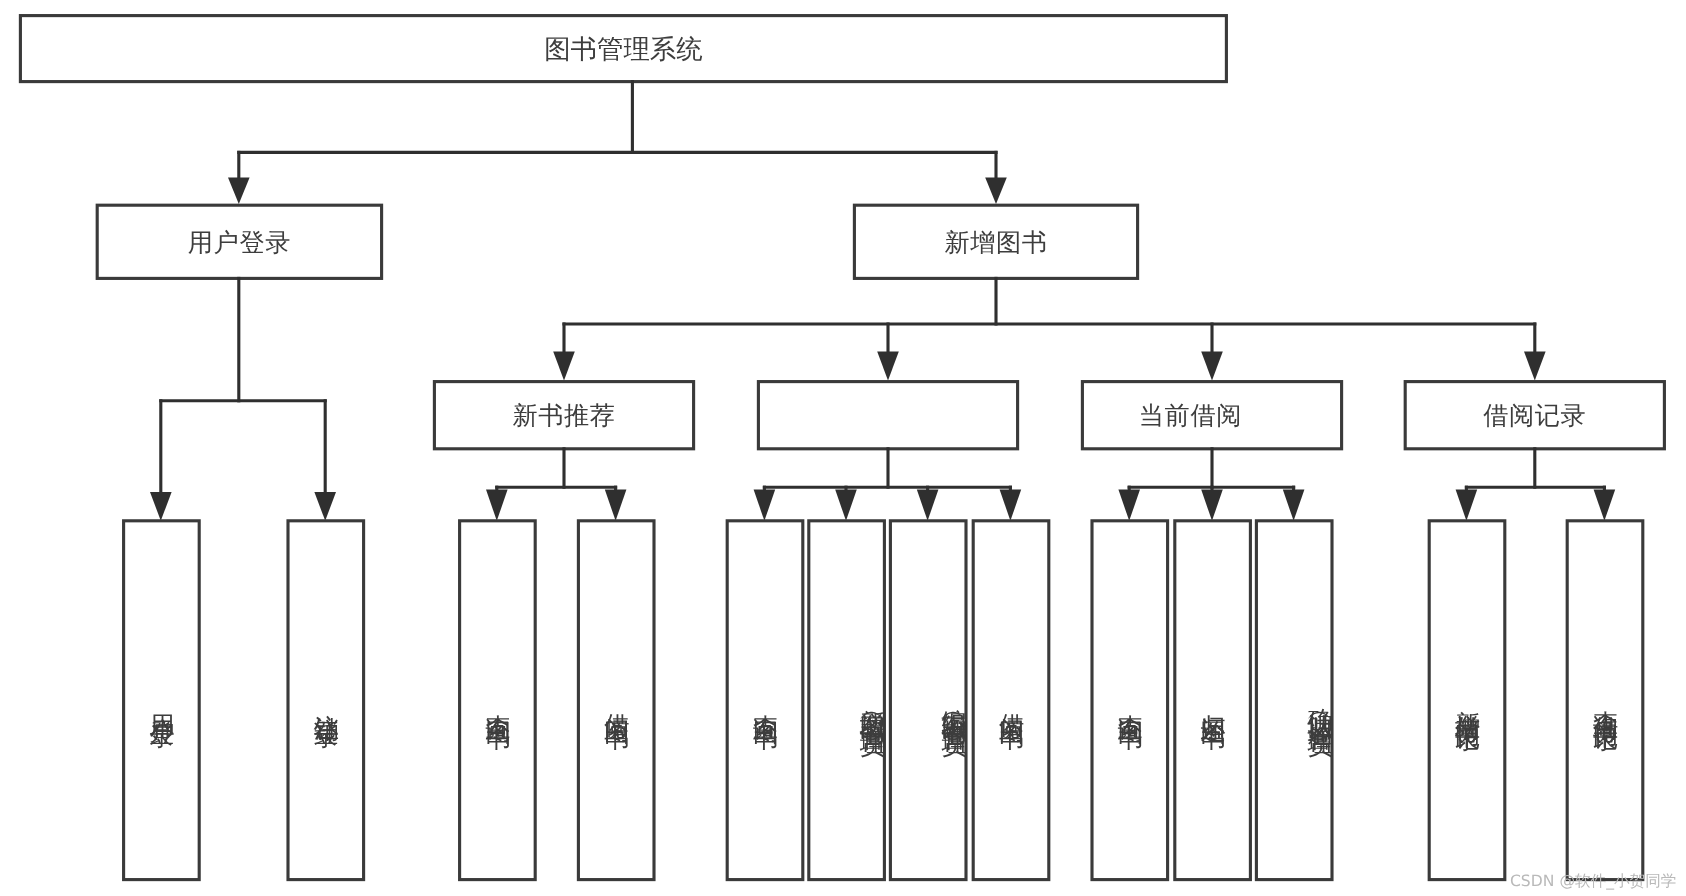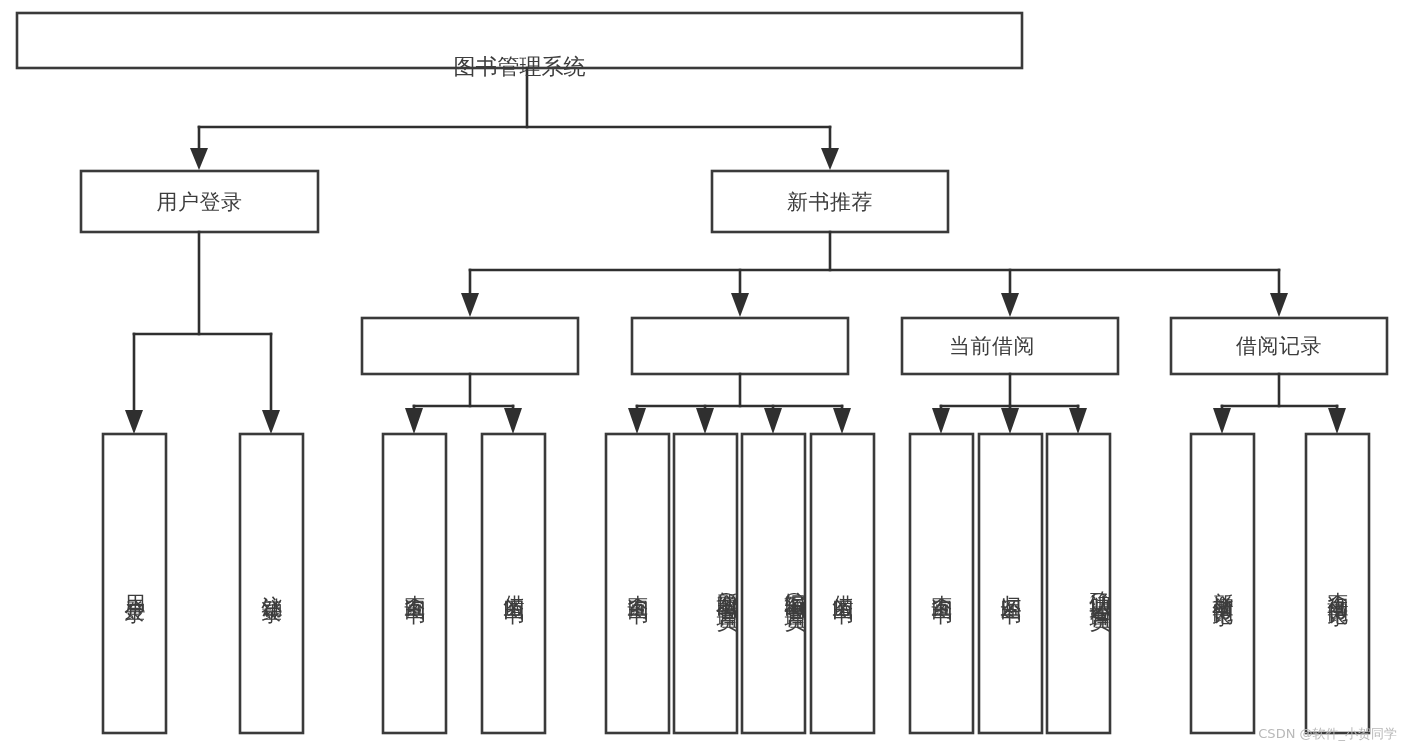--- a/index.html
+++ b/index.html
@@ -51,21 +51,20 @@
     text-align: center;
     pointer-events: none;
     white-space: nowrap;
   }
   .label-horizontal {
     font-size: 21px;
     letter-spacing: 0.5px;
   }
   .label-root {
     font-size: 22px;
-    margin-top: 26px;
   }
   .label-vertical {
     writing-mode: vertical-rl;
     text-orientation: upright;
     font-size: 21px;
     letter-spacing: 3px;
     line-height: 1;
   }
   .watermark {
     position: absolute;
@@ -176,22 +175,23 @@
     <rect class="node-box" x="1047" y="434" width="63" height="299"></rect>
 
     <rect class="node-box" x="1191" y="434" width="63" height="299"></rect>
     <rect class="node-box" x="1306" y="434" width="63" height="299"></rect>
 
   </svg>
 
   <div class="node-label label-root" style="left:17px; top:13px; width:1005px; height:55px;">图书管理系统</div>
 
   <div class="node-label label-horizontal" style="left:81px; top:171px; width:237px; height:61px;">用户登录</div>
-  <div class="node-label label-horizontal" style="left:712px; top:171px; width:236px; height:61px;">新书推荐</div>
-
+  <div class="node-label label-horizontal" style="left:712px; top:171px; width:236px; height:61px;">新增图书</div>
+
+  <div class="node-label label-horizontal" style="left:362px; top:318px; width:216px; height:56px;">新书推荐</div>
   <div class="node-label label-horizontal" style="left:902px; top:318px; width:180px; height:56px;">当前借阅</div>
   <div class="node-label label-horizontal" style="left:1171px; top:318px; width:216px; height:56px;">借阅记录</div>
 
   <div class="node-label label-vertical" style="left:103px; top:434px; width:63px; height:299px;">用户登录</div>
   <div class="node-label label-vertical" style="left:240px; top:434px; width:63px; height:299px;">注销登录</div>
 
   <div class="node-label label-vertical" style="left:383px; top:434px; width:63px; height:299px;">查询图书</div>
   <div class="node-label label-vertical" style="left:482px; top:434px; width:63px; height:299px;">借阅图书</div>
 
   <div class="node-label label-vertical" style="left:606px; top:434px; width:63px; height:299px;">查询图书</div>

